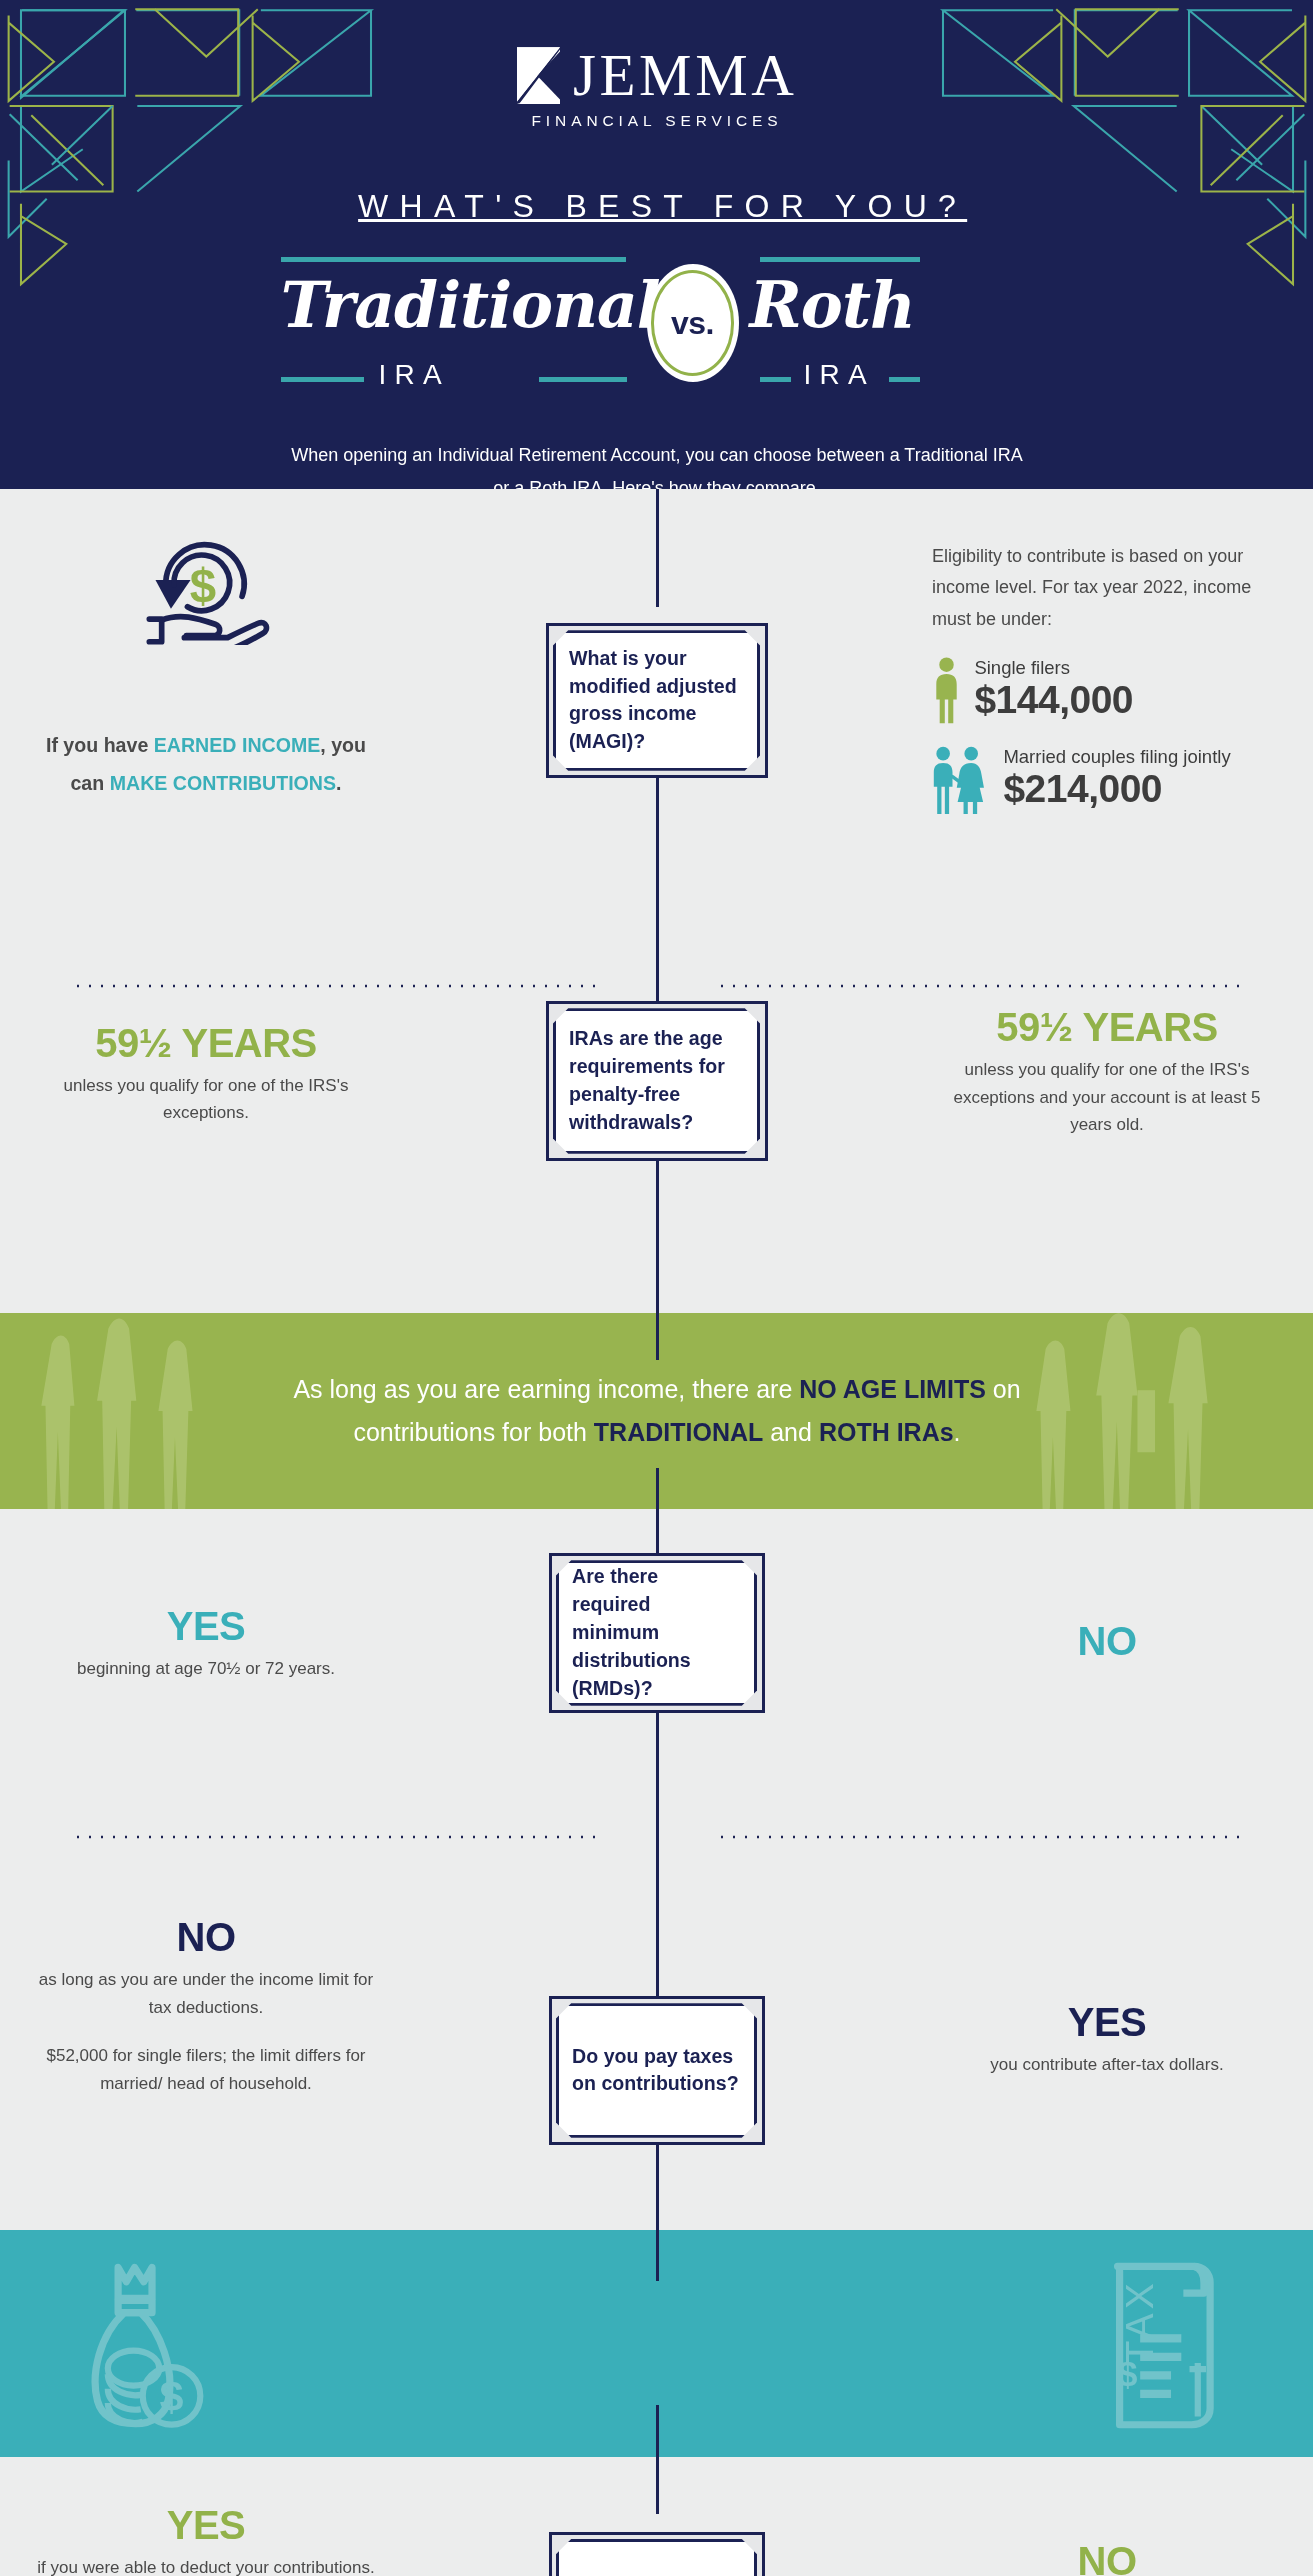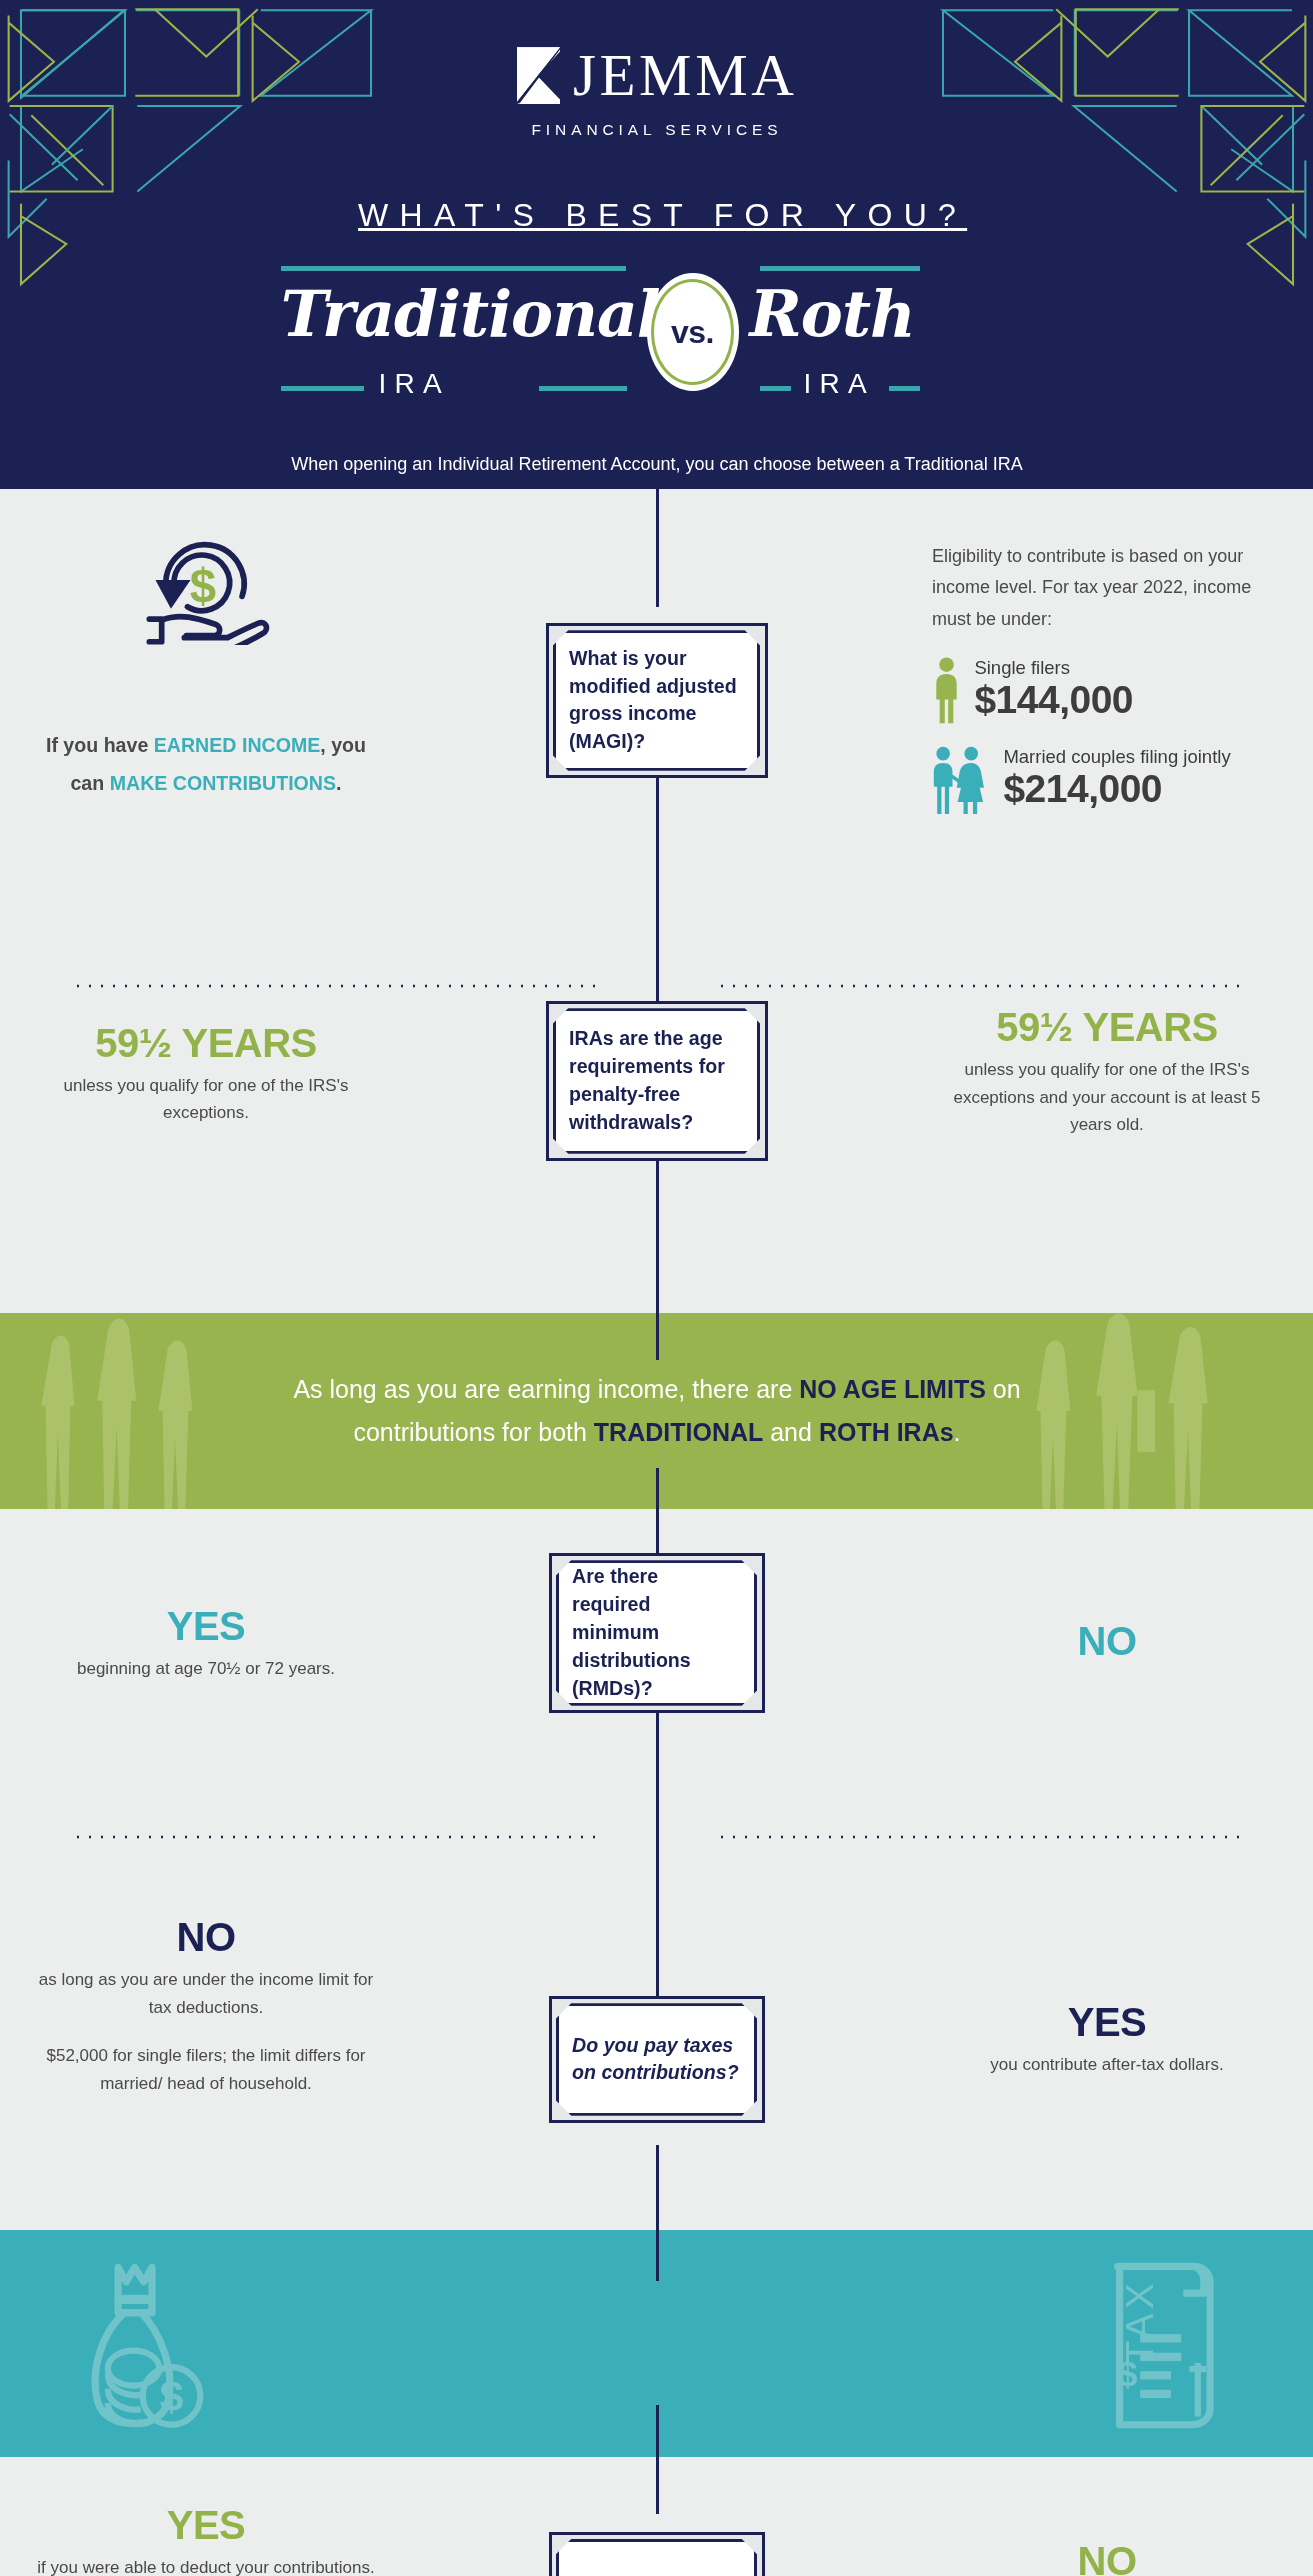--- a/index.html
+++ b/index.html
@@ -34,21 +34,21 @@
     font-family:"Liberation Serif", serif;
     font-size:59px;
     letter-spacing:3.6px;
     line-height:0.95;
     font-weight:400;
   }
   .logo-sub {
     color:#ffffff;
     font-size:15.5px;
     letter-spacing:4.9px;
-    margin-top:17px;
+    margin-top:8px;
     font-weight:400;
   }
   .whats-best {
     color:#ffffff;
     font-size:32px;
     letter-spacing:11.3px;
     margin-top:58px;
     font-weight:300;
     text-indent:11.3px;
     text-decoration:underline;
@@ -427,21 +427,21 @@
     <div class="spine" style="top:0; height:88px;"></div>
     <div class="spine" style="top:234px; height:85px;"></div>
 
     <div class="row" style="position:absolute; left:50%; transform:translateX(-50%); top:0px; width:1314px; align-items:flex-start;">
       <div class="col-l" style="padding-top:5.2px;">
         <div class="big navy">NO</div>
         <div class="sub">as long as you are under the income limit for tax deductions.</div>
         <div class="sub gap">$52,000 for single filers; the limit differs for married/ head of household.</div>
       </div>
       <div class="col-mid" style="padding-top:85px;">
-        <div class="node" style="width:216px; height:127px;font-style:italic;">
+        <div class="node" style="width:216px; height:149px;">
           <div class="outer"></div>
           <div class="inner">
             <div class="q">Do you pay taxes on contributions?</div>
           </div>
         </div>
       </div>
       <div class="col-r" style="padding-top:90px;">
         <div class="big navy">YES</div>
         <div class="sub">you contribute after-tax dollars.</div>
       </div>

